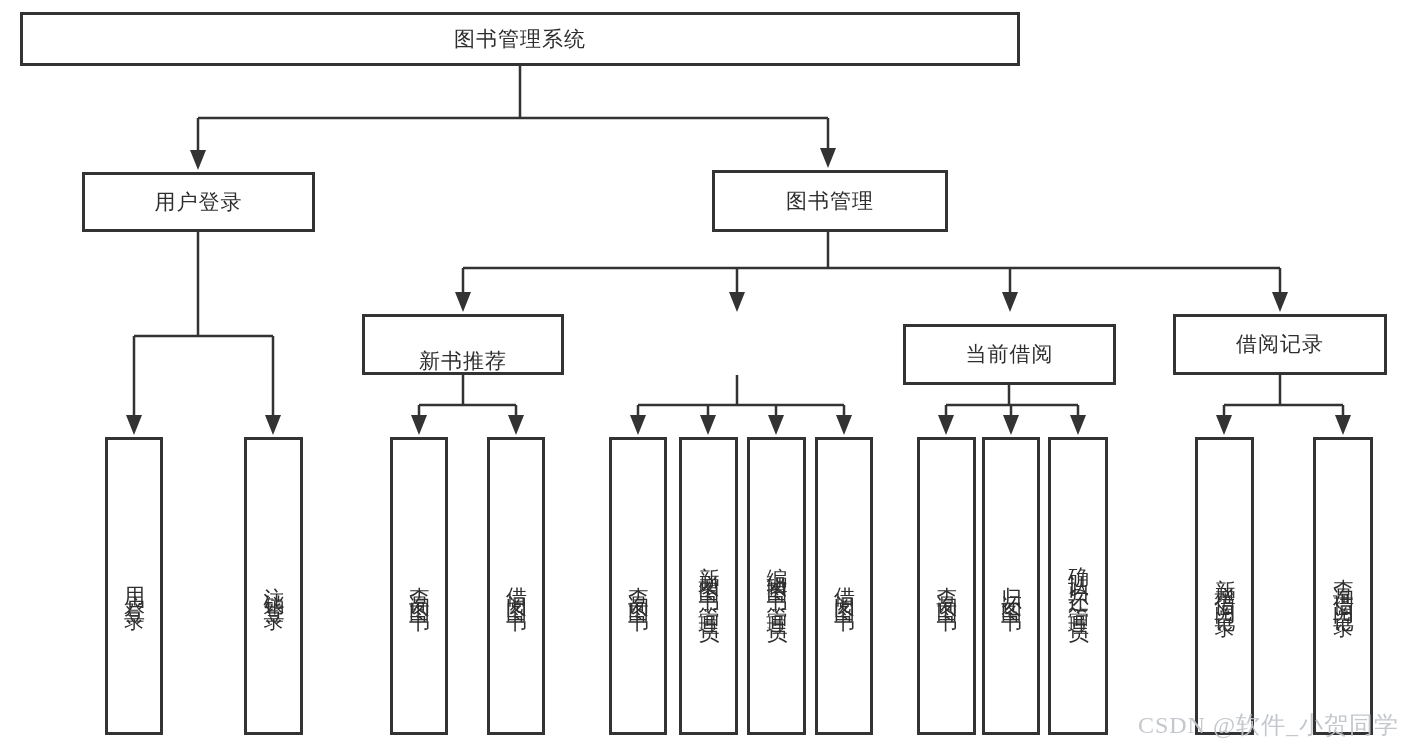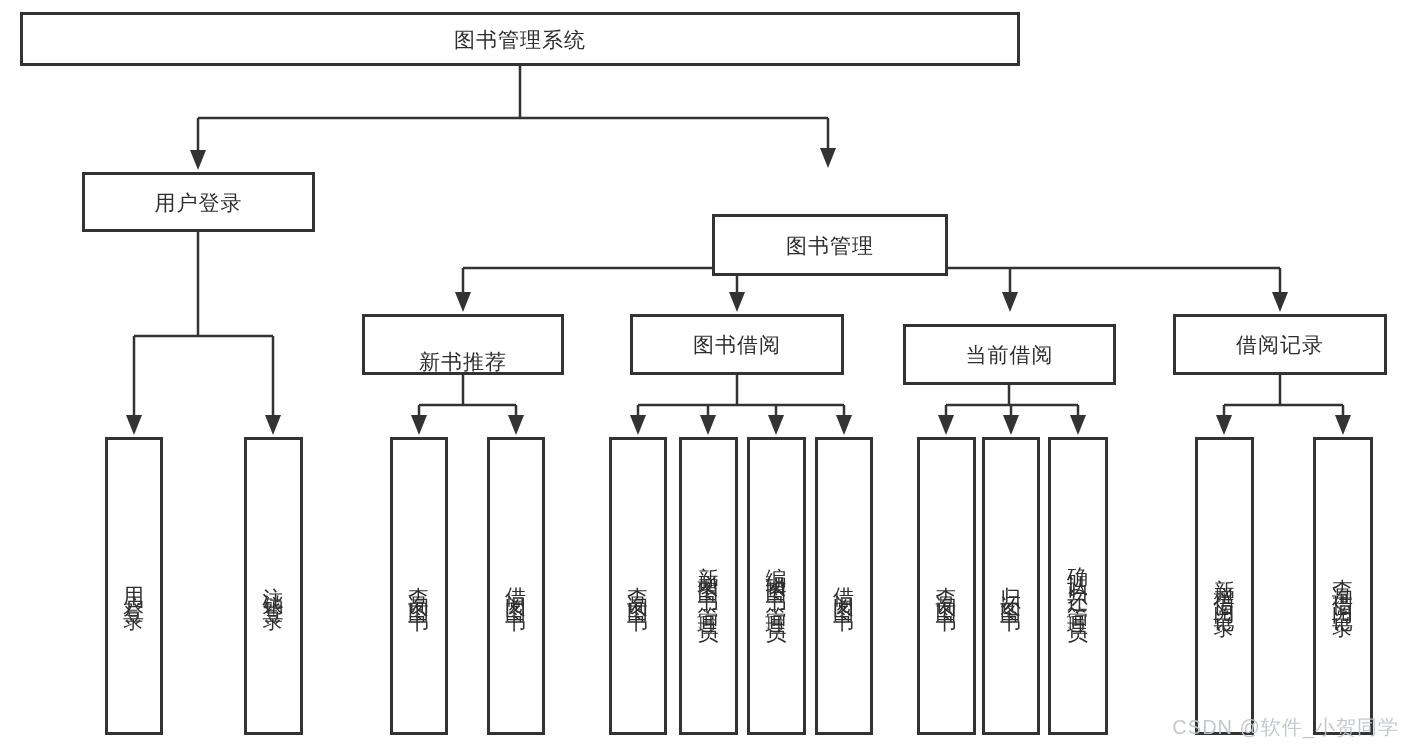--- a/index.html
+++ b/index.html
@@ -1,21 +1,21 @@
 <!DOCTYPE html>
 <html><head>
 <meta charset="utf-8">
 <style>
   html, body { margin: 0; padding: 0; background: #ffffff; }
   #canvas {
     position: relative;
     width: 1405px;
     height: 747px;
     background: #ffffff;
-    font-family: Liberation Sans, sans-serif;
+    font-family: Liberation Serif, serif;
     overflow: hidden;
   }
   #connectors {
     position: absolute;
     left: 0; top: 0;
     width: 1405px; height: 747px;
   }
   .node {
     position: absolute;
     box-sizing: border-box;
@@ -36,21 +36,21 @@
   .node.v .label {
     writing-mode: vertical-rl;
     text-orientation: mixed;
     letter-spacing: 0.38em;
     white-space: nowrap;
   }
   #watermark {
     position: absolute;
     right: 6px;
     bottom: 6px;
-    font-size: 20px;
+    font-size: 24px;
     color: rgba(193, 197, 202, 0.95);
     letter-spacing: 1px;
     z-index: 3;
     white-space: nowrap;
   }
 </style>
 </head>
 <body>
 
 <div id="canvas">
@@ -88,29 +88,26 @@
     </g>
   </svg>
 
   <div class="node h" style="left:20px; top:12px; width:1000px; height:54px;">
     <span class="label">图书管理系统</span>
   </div>
 
   <div class="node h" style="left:82px; top:172px; width:233px; height:60px;">
     <span class="label">用户登录</span>
   </div>
-  <div class="node h" style="left:712px; top:170px; width:236px; height:62px;margin-top:44px;">
+  <div class="node h" style="left:712px; top:170px; width:236px; height:62px;">
     <span class="label">图书管理</span>
   </div>
 
   <div class="node h" style="left:362px; top:314px; width:202px; height:61px;align-items:flex-end;">
     <span class="label">新书推荐</span>
-  </div>
-  <div class="node h" style="left:630px; top:314px; width:214px; height:61px;">
-    <span class="label">图书借阅</span>
   </div>
   <div class="node h" style="left:903px; top:324px; width:213px; height:61px;">
     <span class="label">当前借阅</span>
   </div>
   <div class="node h" style="left:1173px; top:314px; width:214px; height:61px;">
     <span class="label">借阅记录</span>
   </div>
 
   <div class="node v" style="left:105px; top:437px; width:58px; height:298px;">
     <span class="label">用户登录</span>

